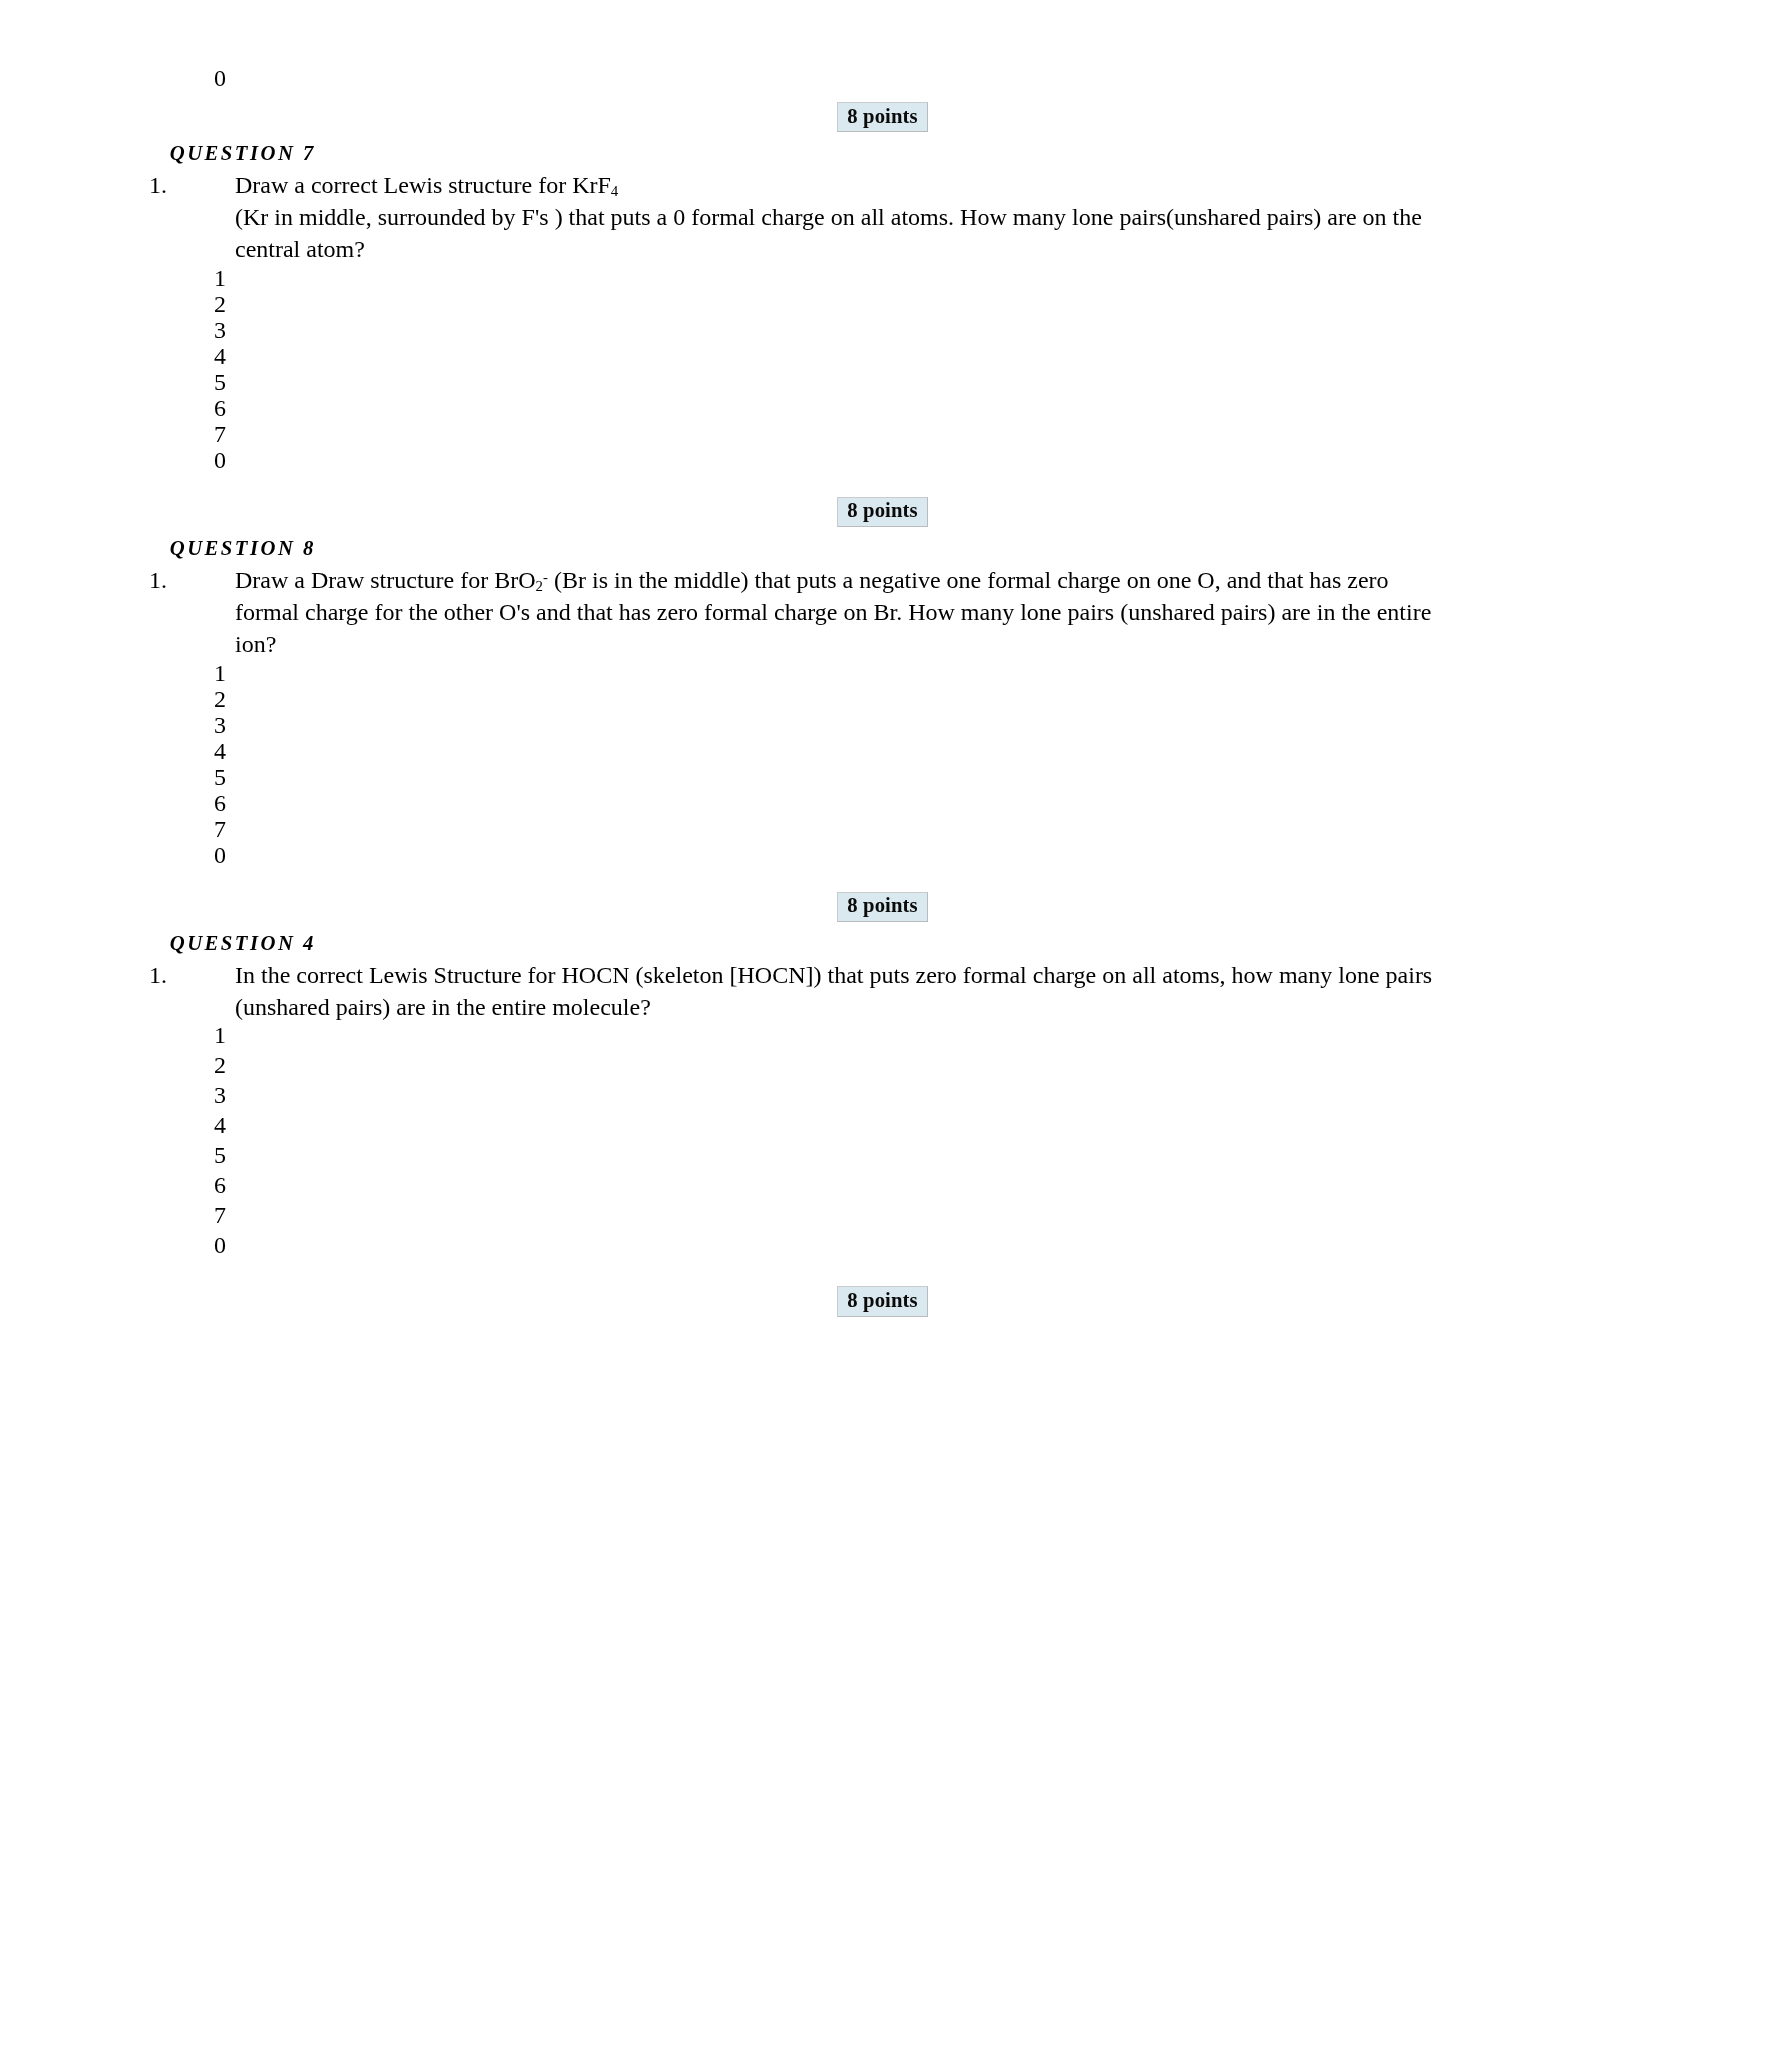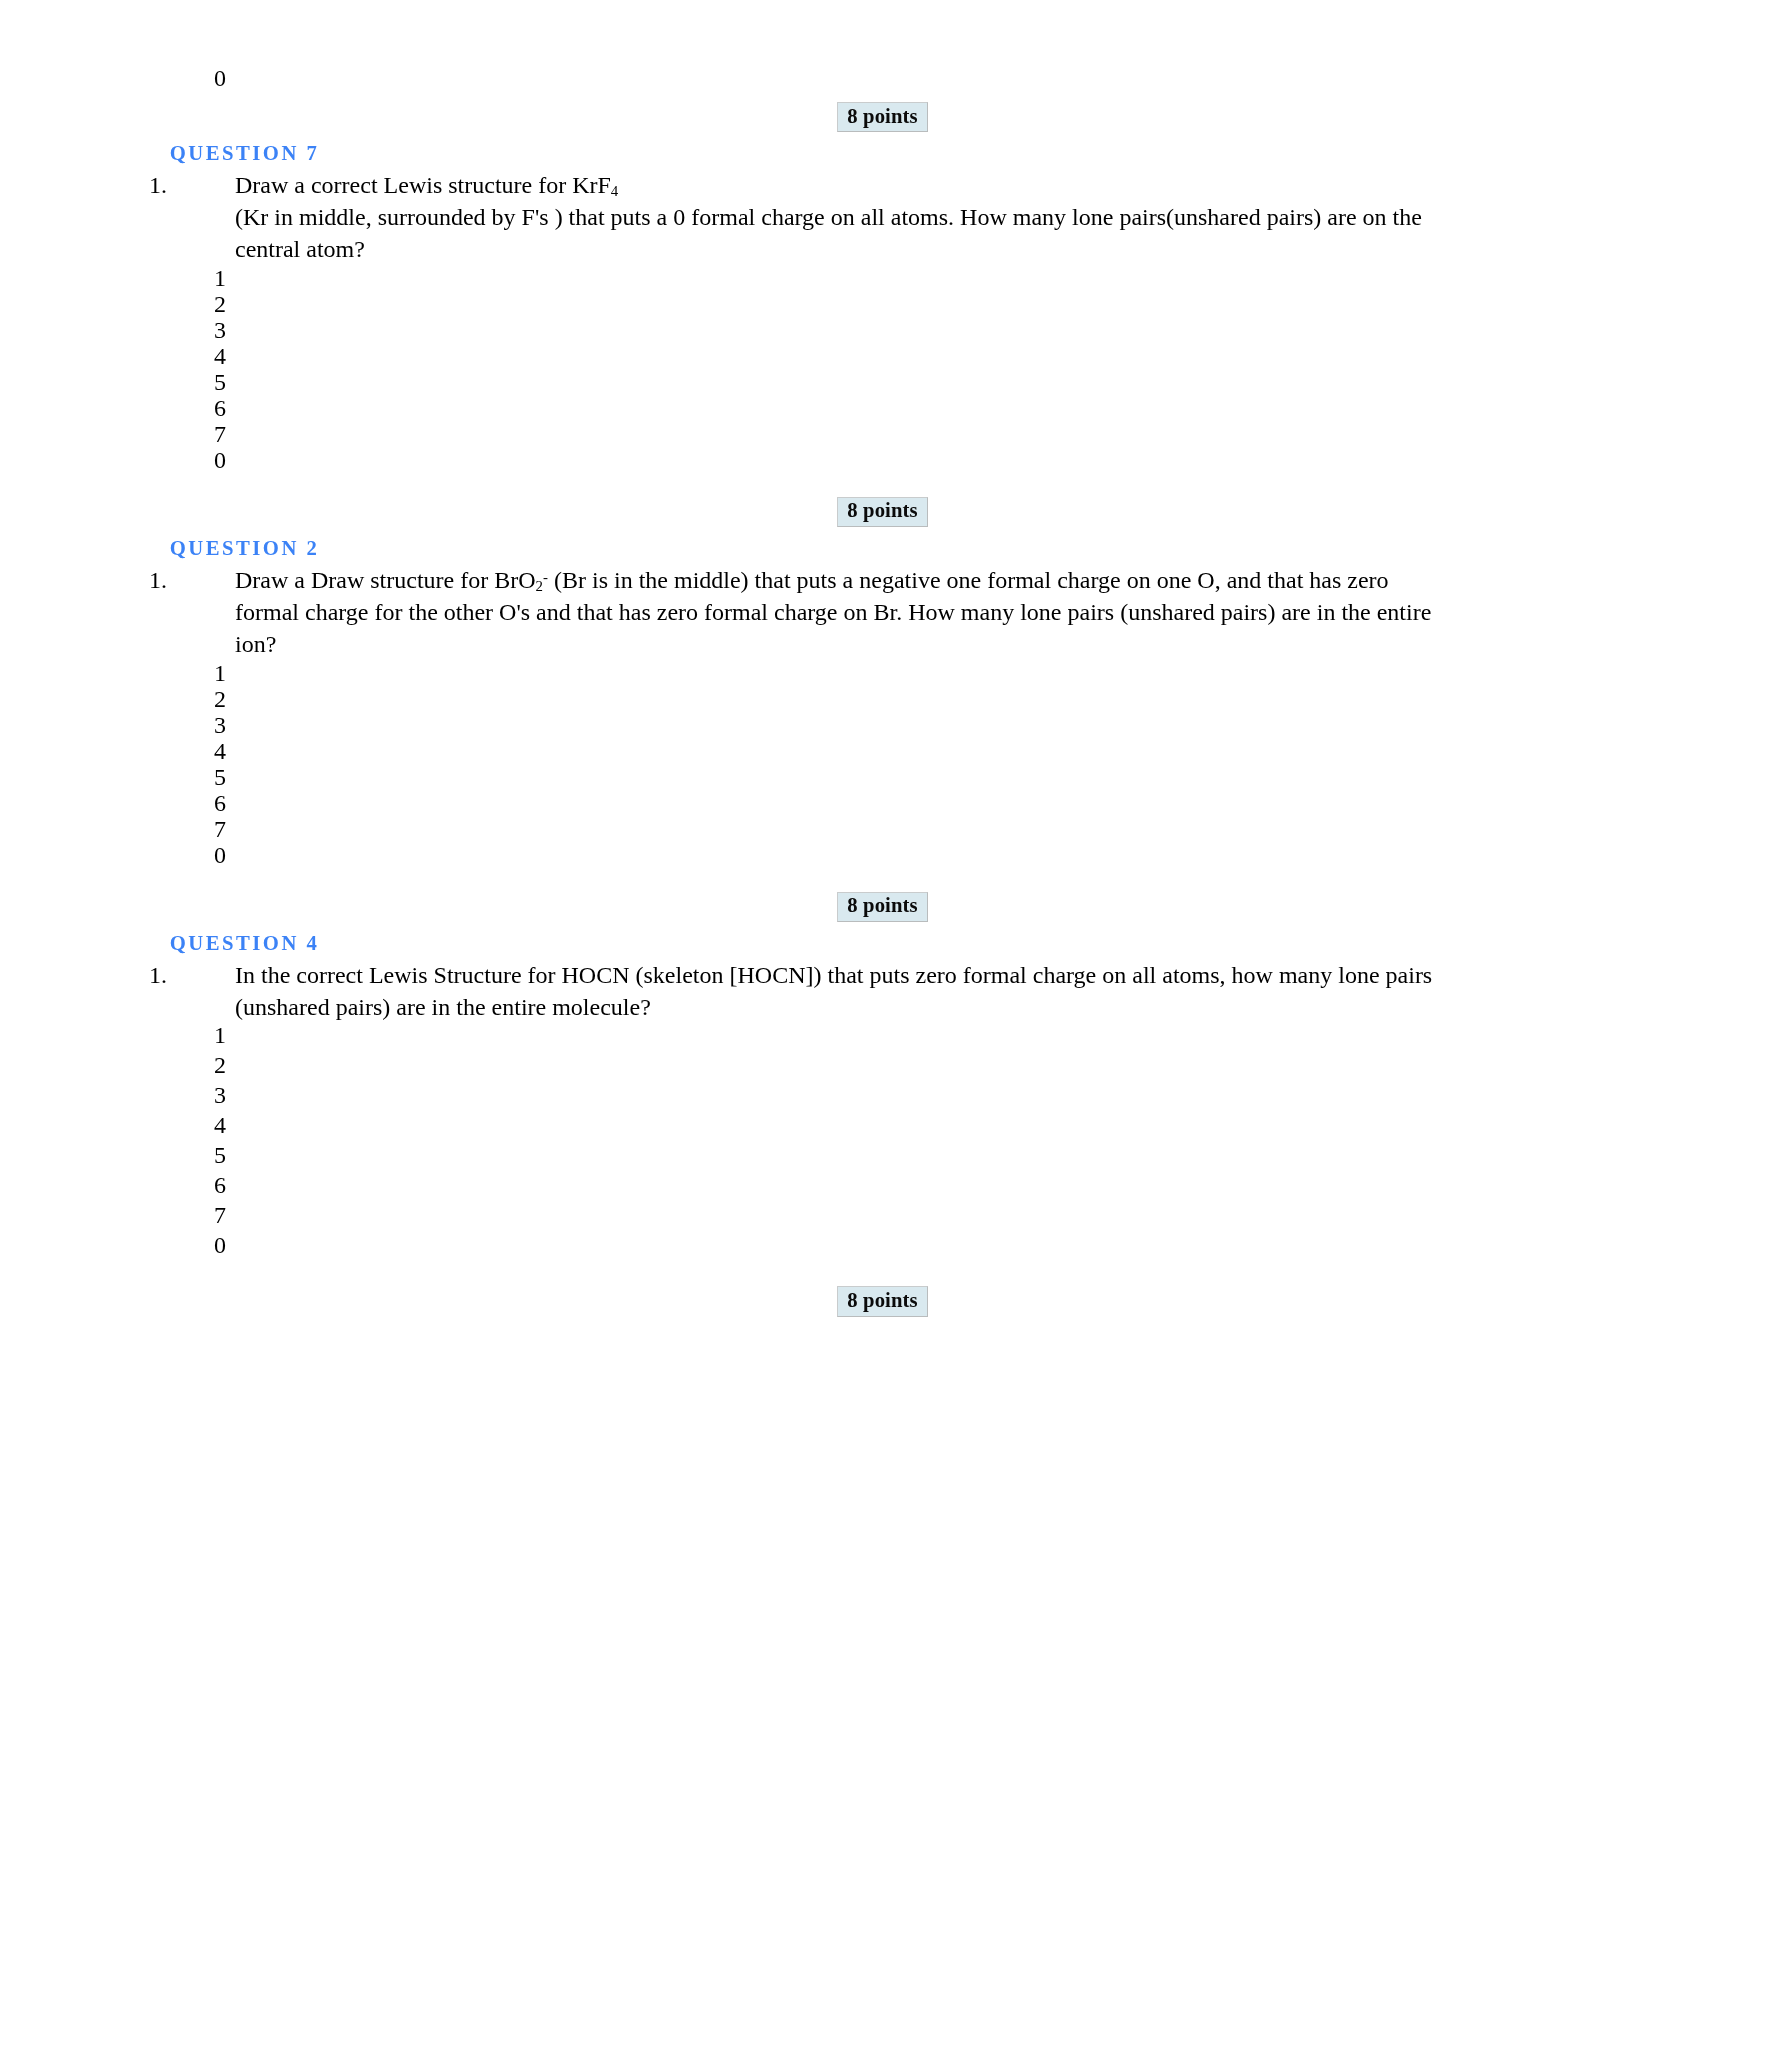--- a/index.html
+++ b/index.html
@@ -45,25 +45,26 @@
     line-height: 1.0;
     color: #0b0b0b;
     letter-spacing: 0.1px;
     white-space: nowrap;
   }
 
   
   .question-heading {
     font-size: 20.7px;
     font-weight: bold;
-    color: #3b82f6;
+    color: #000000;
     letter-spacing: 2.5px;
     margin-left: 20.7px;
     line-height: 1.1;
     white-space: nowrap;
+    font-style: italic;
   }
 
   
   .stem {
     display: flex;
     align-items: flex-start;
     font-size: 24px;
     line-height: 1.33;
     margin-top: 5px;
   }
@@ -139,21 +140,21 @@
     </ul>
 
     <div class="spacer-md"></div>
 
     <div class="points-row">
       <span class="points-badge">8 points</span>
     </div>
 
     <div class="spacer-sm"></div>
 
-    <div class="question-heading">QUESTION 2</div>
+    <div class="question-heading">QUESTION 8</div>
     <div class="stem">
       <span class="stem-marker">1.</span>
       <span class="stem-text"><span>Draw a Draw structure for BrO</span><sub>2</sub><sup>-</sup> <span>(Br is in the middle) that puts a negative one formal charge on one O, and that has zero formal charge for the other O's and that has zero formal charge on Br.  How many lone pairs (unshared pairs)  are in the entire ion?</span></span>
     </div>
     <ul class="options">
       <li class="option">1</li>
       <li class="option">2</li>
       <li class="option">3</li>
       <li class="option">4</li>
       <li class="option">5</li>

